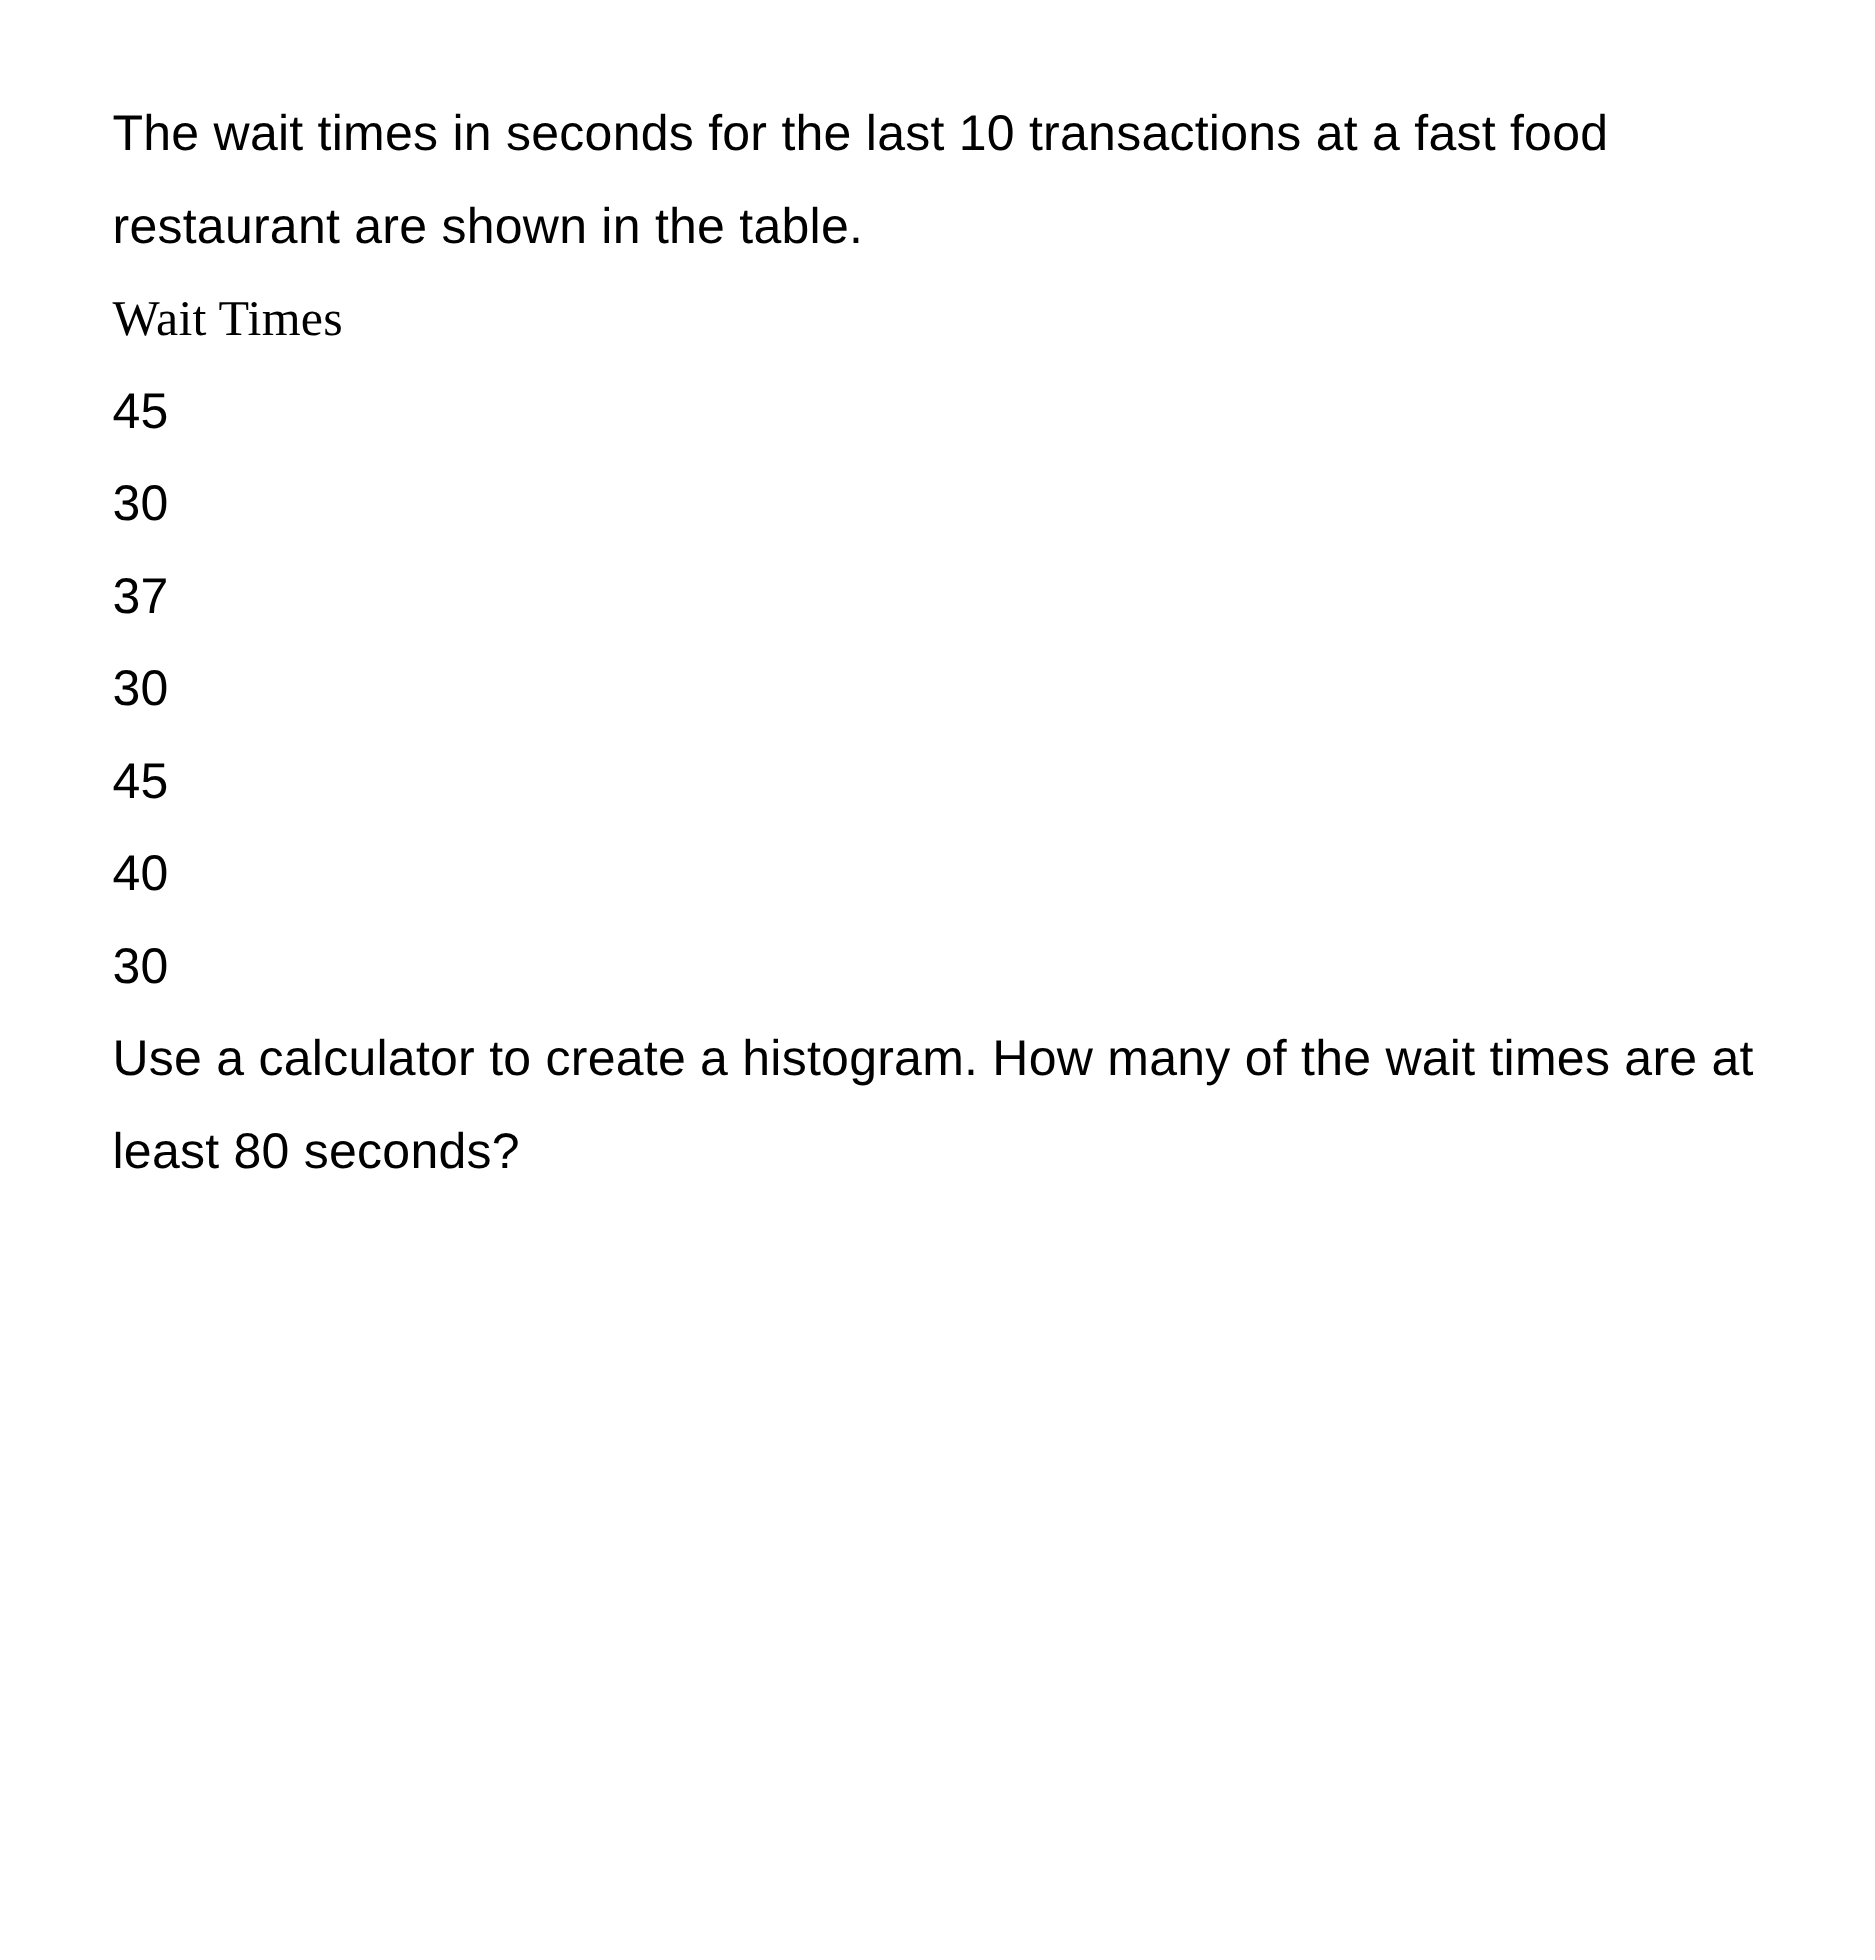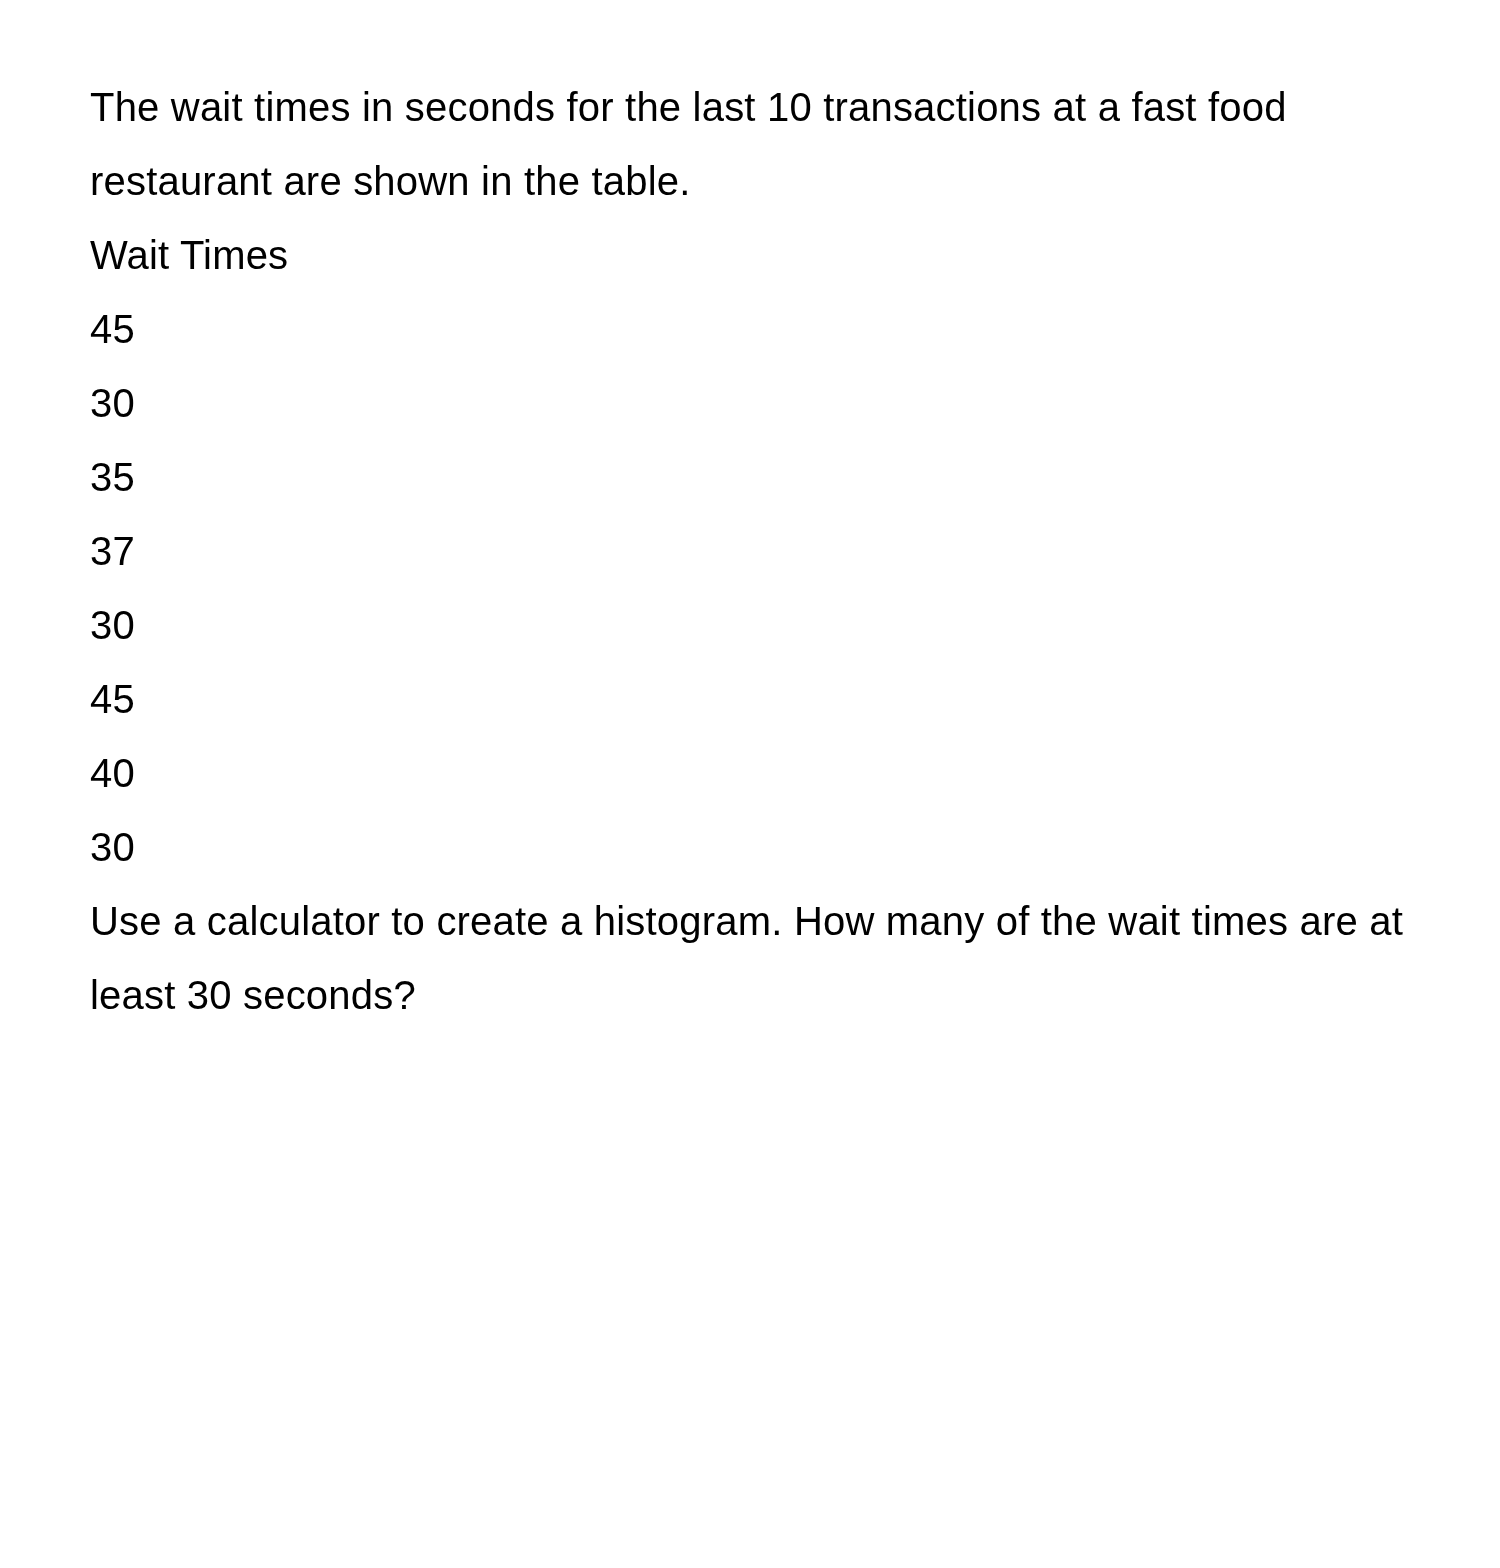--- a/index.html
+++ b/index.html
@@ -19,38 +19,38 @@
       line-height: 1.85;
       color: #000000;
       font-weight: 400;
       letter-spacing: 0.2px;
     }
     .paragraph {
       margin-bottom: 0;
     }
     .table-header {
       margin-top: 0;
+      font-family: Liberation Serif, serif;
     }
     .data-value {
       display: block;
     }
     .question {
       margin-top: 0;
     }
   </style>
 </head>
 <body>
 
 <div class="content">
   <div class="paragraph">The wait times in seconds for the last 10 transactions at a fast food restaurant are shown in the table.</div>
   <div class="table-header">Wait Times</div>
   <div>
     <span class="data-value">45</span>
     <span class="data-value">30</span>
-    <span class="data-value">35</span>
     <span class="data-value">37</span>
     <span class="data-value">30</span>
     <span class="data-value">45</span>
     <span class="data-value">40</span>
     <span class="data-value">30</span>
   </div>
-  <div class="question">Use a calculator to create a histogram. How many of the wait times are at least 30 seconds?</div>
+  <div class="question">Use a calculator to create a histogram. How many of the wait times are at least 80 seconds?</div>
 </div>
 
 </body></html>

